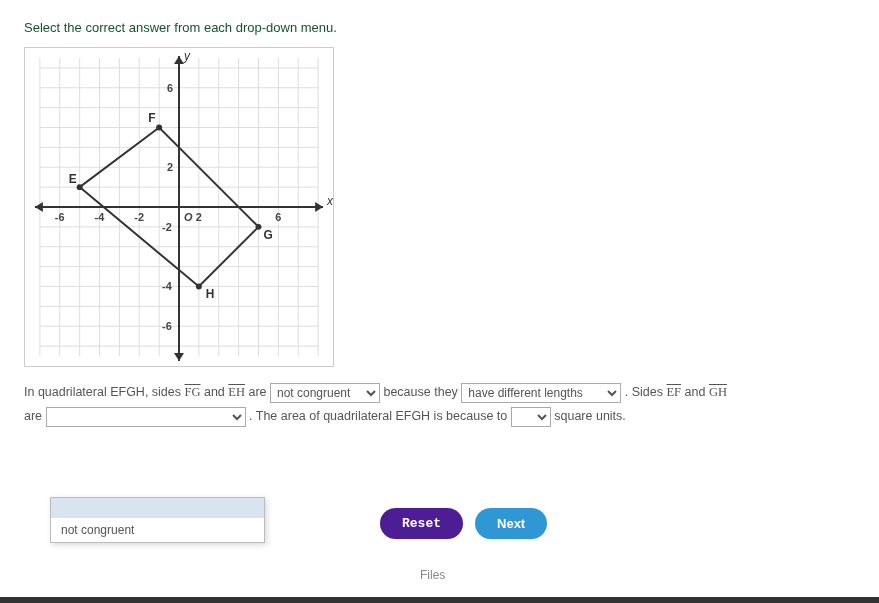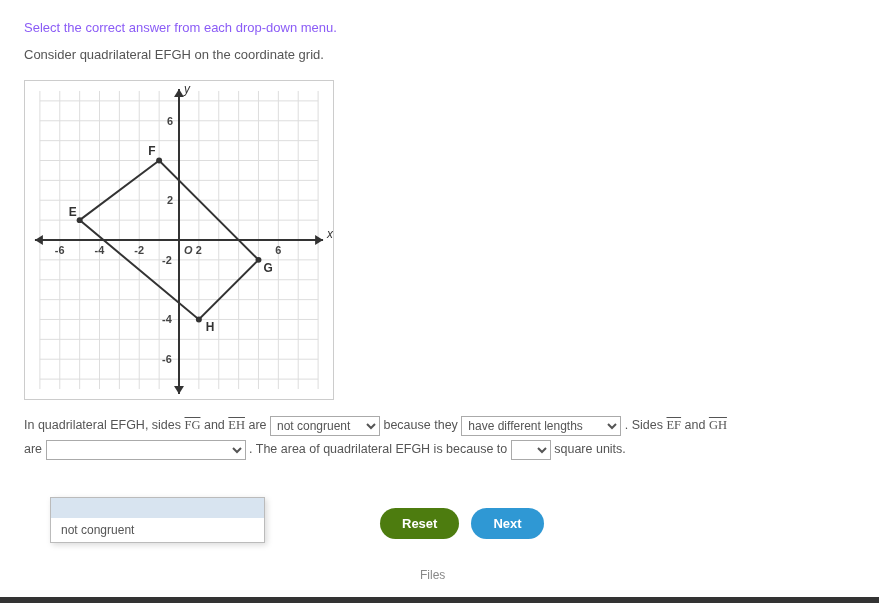--- a/index.html
+++ b/index.html
@@ -11,21 +11,21 @@
   overflow: hidden;
   position: relative;
 }
 .page {
   background: #fff;
   padding: 20px 24px;
   min-height: 600px;
   position: relative;
 }
 .instruction {
-  color: #8b5cf6;
+  color: #14532d;
   font-size: 13px;
   margin-bottom: 12px;
 }
 .subinstruction {
   color: #555;
   font-size: 13px;
   margin-bottom: 18px;
 }
 .graph-container {
   width: 310px;
@@ -84,21 +84,21 @@
 }
 .btn {
   border: none;
   color: #fff;
   font-size: 13px;
   font-weight: bold;
   padding: 8px 22px;
   border-radius: 18px;
   cursor: pointer;
 }
-.btn-reset { background: #4d7c0f; }
+.btn-reset { background: #4c1d95; font-family: Liberation Mono, monospace; }
 .btn-next { background: #2f98d4; }
 .files {
   position: absolute;
   left: 420px;
   top: 568px;
   font-size: 12px;
   color: #888;
   text-align: center;
 }
 .bottom-bar {
@@ -107,21 +107,20 @@
   height: 6px;
   background: #333;
 }
 </style>
 </head>
 <body>
 
 <div class="page">
 
   <div class="instruction">Select the correct answer from each drop-down menu.</div>
-  <div class="subinstruction">Consider quadrilateral EFGH on the coordinate grid.</div>
 
   <div class="graph-container">
     <svg class="grid-svg" viewBox="0 0 310 320">
 
       <g stroke="#ddd" stroke-width="1">
 
         <line x1="15" y1="10" x2="15" y2="310"></line>
           <line x1="35" y1="10" x2="35" y2="310"></line>
         <line x1="55" y1="10" x2="55" y2="310"></line>
           <line x1="75" y1="10" x2="75" y2="310"></line>

